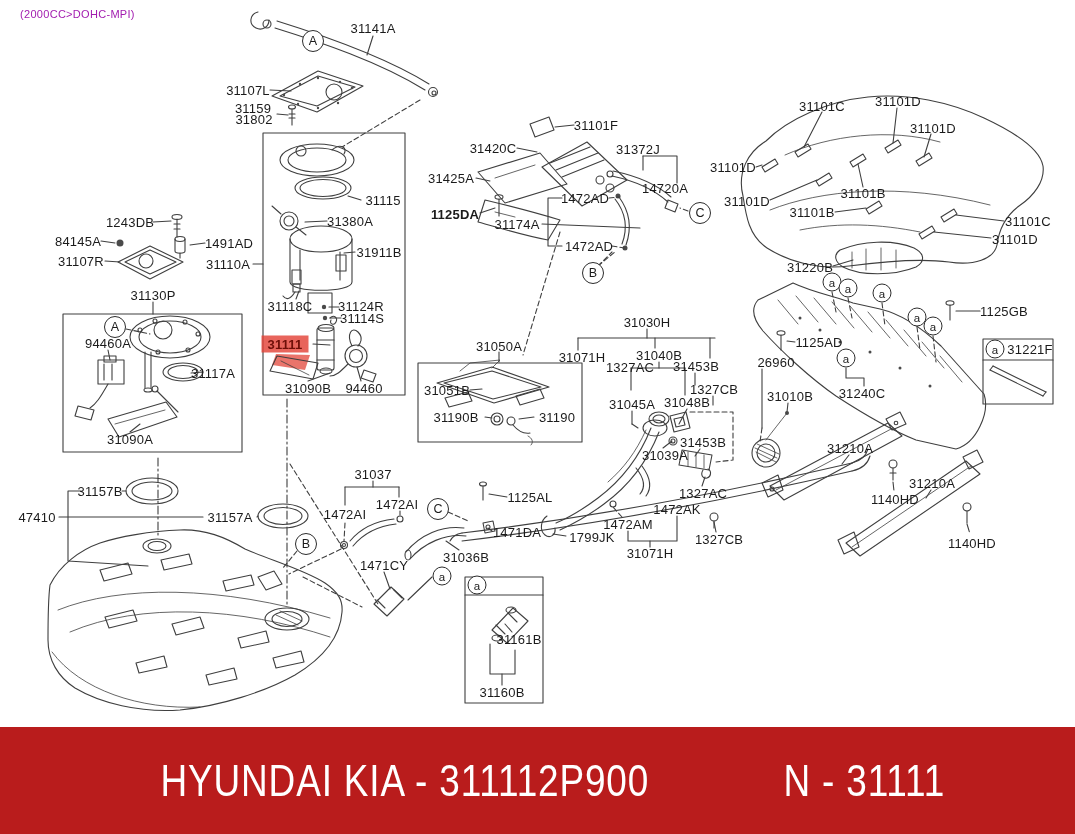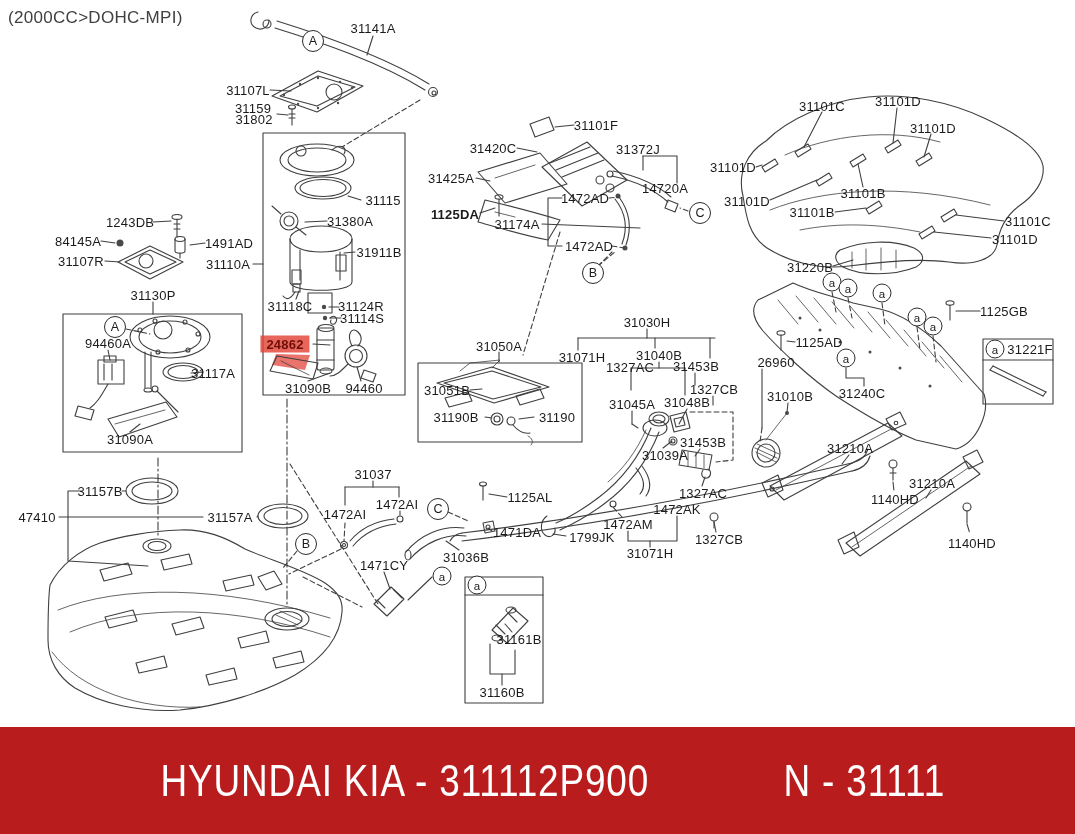--- a/index.html
+++ b/index.html
@@ -13,21 +13,21 @@
   #lineart .ddot{stroke-dasharray:8 3 2 3;}
   #lineart .red{fill:rgba(227,70,58,0.75);stroke:none;}
   #lineart .thin{stroke-width:0.8;}
   .plabel{position:absolute;transform:translate(-50%,-50%);font-size:13px;color:#1b1b1b;
           white-space:nowrap;letter-spacing:.2px;}
   .plabel.hl{background:rgba(227,67,56,.82);color:#6e0f08;padding:1px 6px;font-weight:bold;}
   .marker{position:absolute;transform:translate(-50%,-50%);width:20px;height:20px;
           border:1.4px solid #2d2d2d;border-radius:50%;background:#fff;display:flex;
           align-items:center;justify-content:center;font-size:12.5px;color:#1b1b1b;}
   .marker.small{width:17px;height:17px;font-size:11.5px;}
-  #variant-title{position:absolute;left:8px;top:8px;font-size:17px;color:#404040;letter-spacing:.3px;}
+  #variant-title{position:absolute;left:20px;top:8px;font-size:11px;color:#a21caf;letter-spacing:.3px;}
   #banner{position:absolute;left:0;top:727px;width:1075px;height:107px;display:flex;
           align-items:center;justify-content:center;gap:72px;}
   #banner span{font-size:44px;color:#fff;transform:scaleX(.84);letter-spacing:1px;white-space:nowrap;}
 </style>
 </head>
 <body>
 
 <div id="stage">
 
   <svg id="lineart" width="1075" height="727" viewBox="0 0 1075 727">
@@ -458,21 +458,21 @@
       <div class="plabel" style="left: 78px; top: 241px;">84145A</div>
       <div class="plabel" style="left: 229px; top: 243px;">1491AD</div>
       <div class="plabel" style="left: 81px; top: 261px;">31107R</div>
       <div class="plabel" style="left: 228px; top: 264px;">31110A</div>
       <div class="plabel" style="left: 379px; top: 252px;">31911B</div>
       <div class="plabel" style="left: 153px; top: 295px;">31130P</div>
       <div class="plabel" style="left: 290px; top: 306px;">31118C</div>
       <div class="plabel" style="left: 361px; top: 306px;">31124R</div>
       <div class="plabel" style="left: 362px; top: 318px;">31114S</div>
       <div class="plabel" style="left: 108px; top: 343px;">94460A</div>
-      <div class="plabel hl" style="left: 285px; top: 344px;">24862</div>
+      <div class="plabel hl" style="left: 285px; top: 344px;">31111</div>
       <div class="plabel" style="left: 213px; top: 373px;">31117A</div>
       <div class="plabel" style="left: 308px; top: 388px;">31090B</div>
       <div class="plabel" style="left: 364px; top: 388px;">94460</div>
       <div class="plabel" style="left: 130px; top: 439px;">31090A</div>
       <div class="plabel" style="left: 100px; top: 491px;">31157B</div>
       <div class="plabel" style="left: 37px; top: 517px;">47410</div>
       <div class="plabel" style="left: 230px; top: 517px;">31157A</div>
       <div class="plabel" style="left: 596px; top: 125px;">31101F</div>
       <div class="plabel" style="left: 493px; top: 148px;">31420C</div>
       <div class="plabel" style="left: 451px; top: 178px;">31425A</div>

